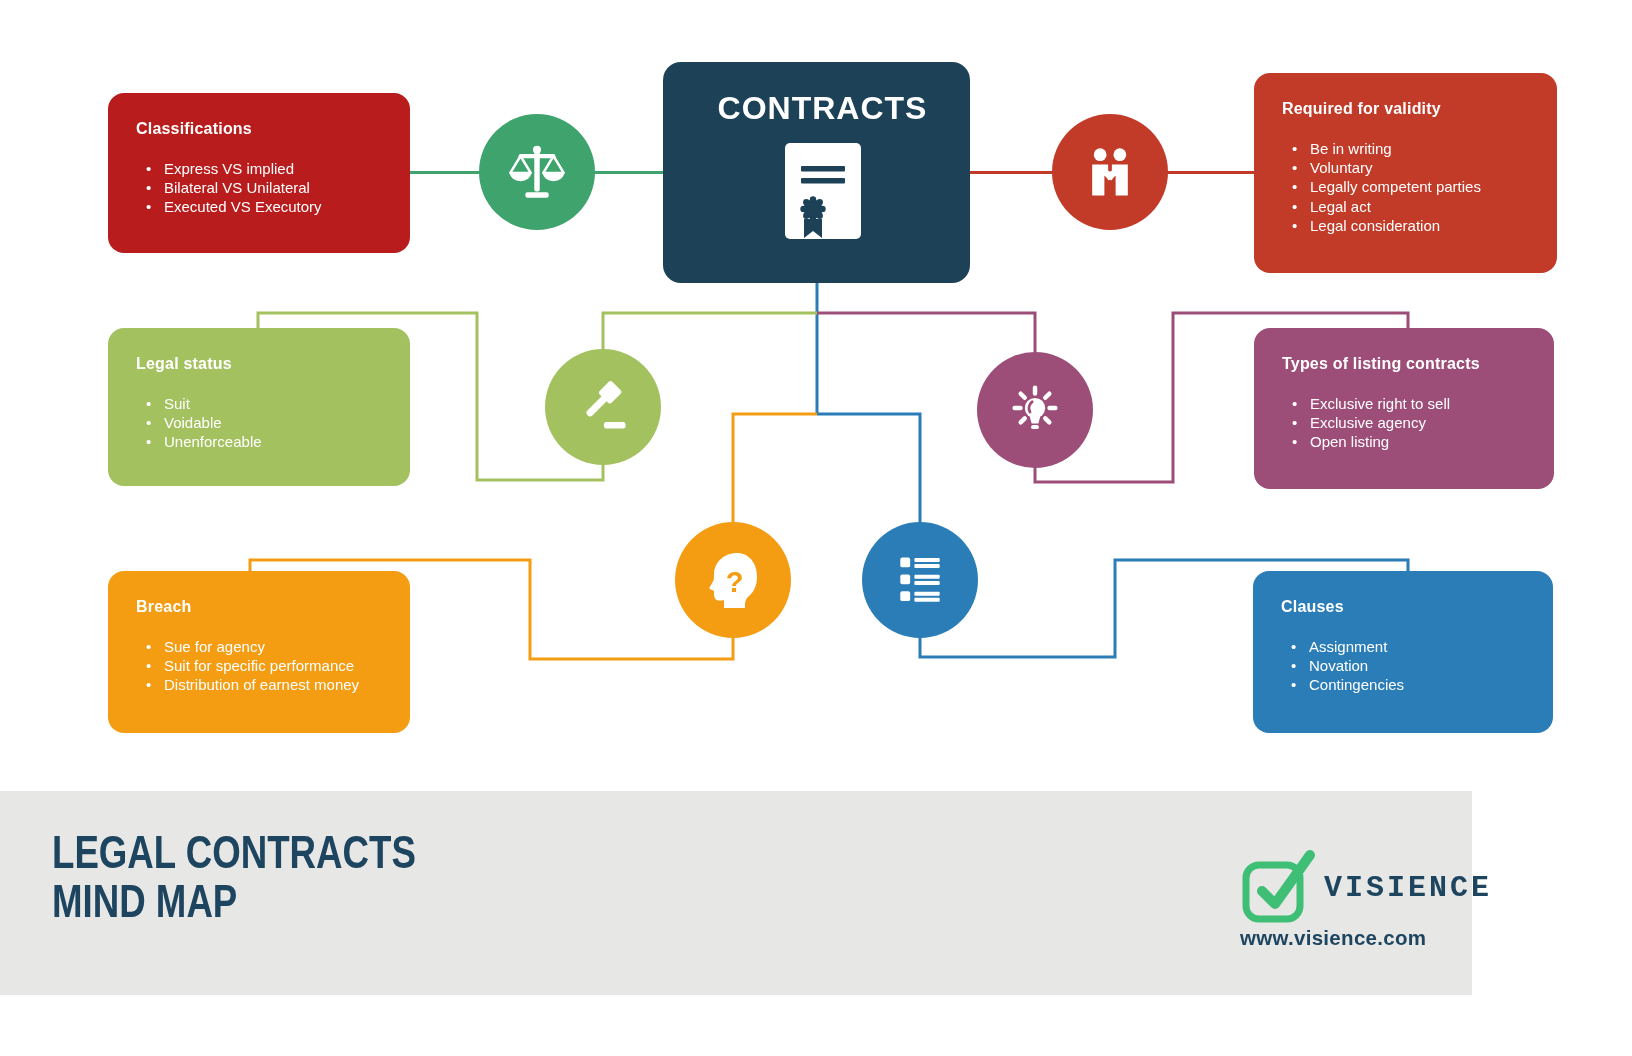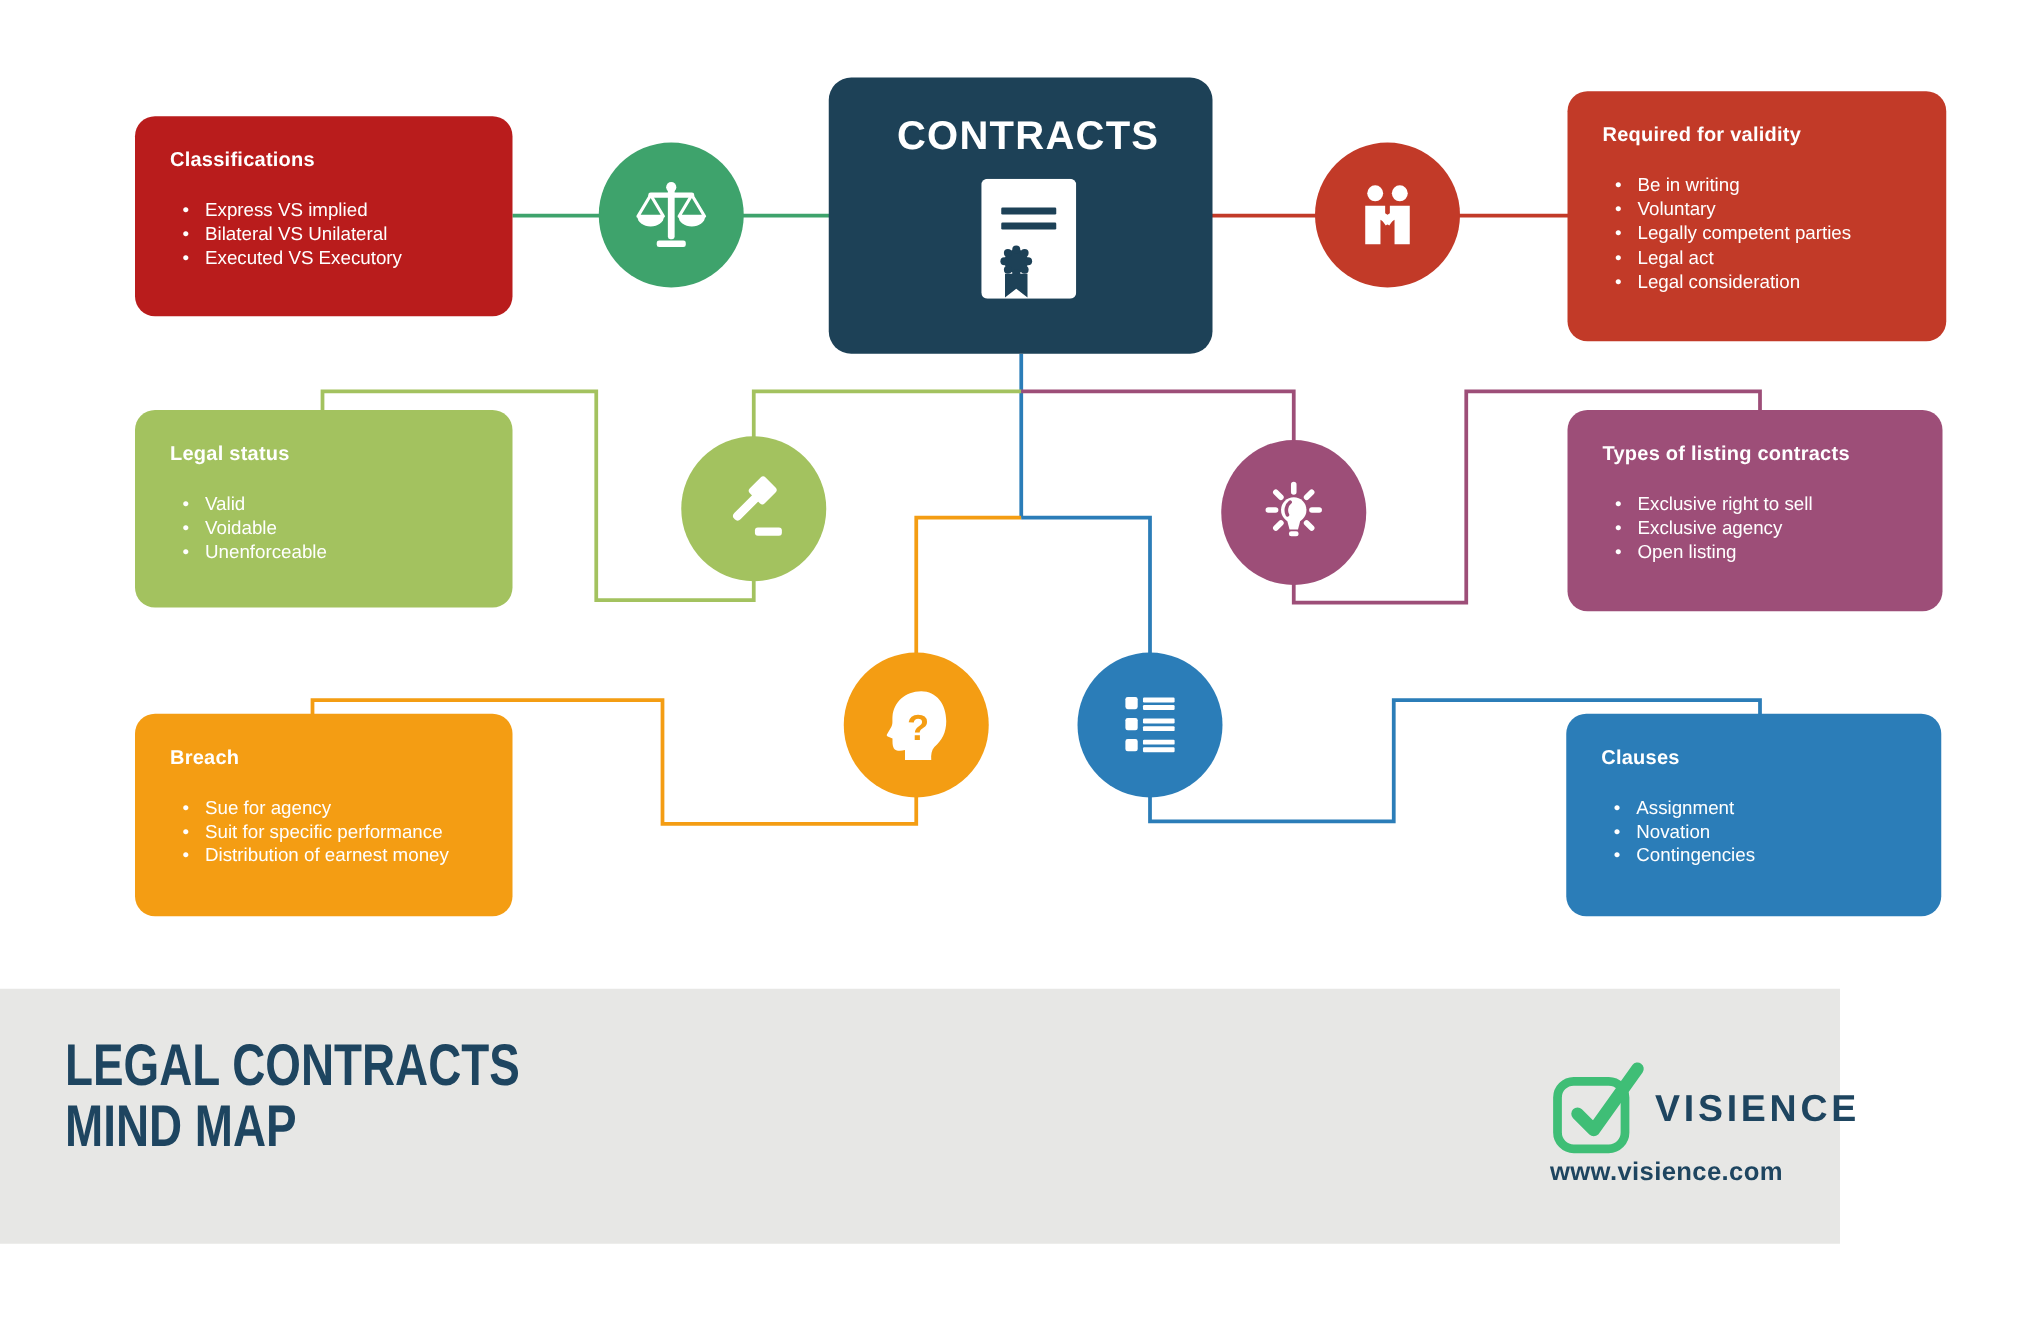--- a/index.html
+++ b/index.html
@@ -15,21 +15,21 @@
   .bullet-row .dot{width:9px;flex:0 0 auto;}
   .center-box{position:absolute;z-index:2;border-radius:18px;color:#fff;text-align:center;box-sizing:border-box;}
   .center-title{font-size:32px;font-weight:700;letter-spacing:1px;margin-top:28px;}
   .center-box svg{margin-top:16px;}
   .icon-circle{position:absolute;z-index:2;width:116px;height:116px;border-radius:50%;
                display:flex;align-items:center;justify-content:center;}
   .footer{position:absolute;left:0;top:791px;width:1472px;height:204px;z-index:2;}
   .footer-title{position:absolute;left:52px;top:36px;font-weight:800;font-size:47px;line-height:49px;
                 transform:scaleX(.78);transform-origin:0 0;white-space:nowrap;}
   .brand-wrap{position:absolute;left:1238px;top:52px;}
-  .brand-name{position:absolute;left:86px;top:28px;font-size:30px;font-weight:800;letter-spacing:3px;}
+  .brand-name{position:absolute;left:86px;top:28px;font-size:30px;font-weight:800;letter-spacing:3px;font-family:Liberation Mono, monospace;}
   .brand-site{position:absolute;left:2px;top:83px;font-size:20.5px;font-weight:700;letter-spacing:.3px;}
   svg text{font-family:"Liberation Sans", sans-serif;}
 </style>
 </head>
 <body>
 
 <div class="canvas">
 
   <svg class="connectors" width="1632" height="1056">
     <polyline points="410,172.5 665,172.5" style="stroke: rgb(62, 163, 108);"></polyline>
@@ -104,21 +104,21 @@
           <span class="txt">Legal consideration</span>
         </div>
       </div>
   </div>
 
   <div class="node-box" style="left: 108px; top: 328px; width: 302px; height: 158px; background-color: rgb(163, 194, 95);">
     <div class="node-title">Legal status</div>
     <div class="node-items">
         <div class="bullet-row">
           <span class="dot">•</span>
-          <span class="txt">Valid</span>
+          <span class="txt">Suit</span>
         </div>
         <div class="bullet-row">
           <span class="dot">•</span>
           <span class="txt">Voidable</span>
         </div>
         <div class="bullet-row">
           <span class="dot">•</span>
           <span class="txt">Unenforceable</span>
         </div>
       </div>

